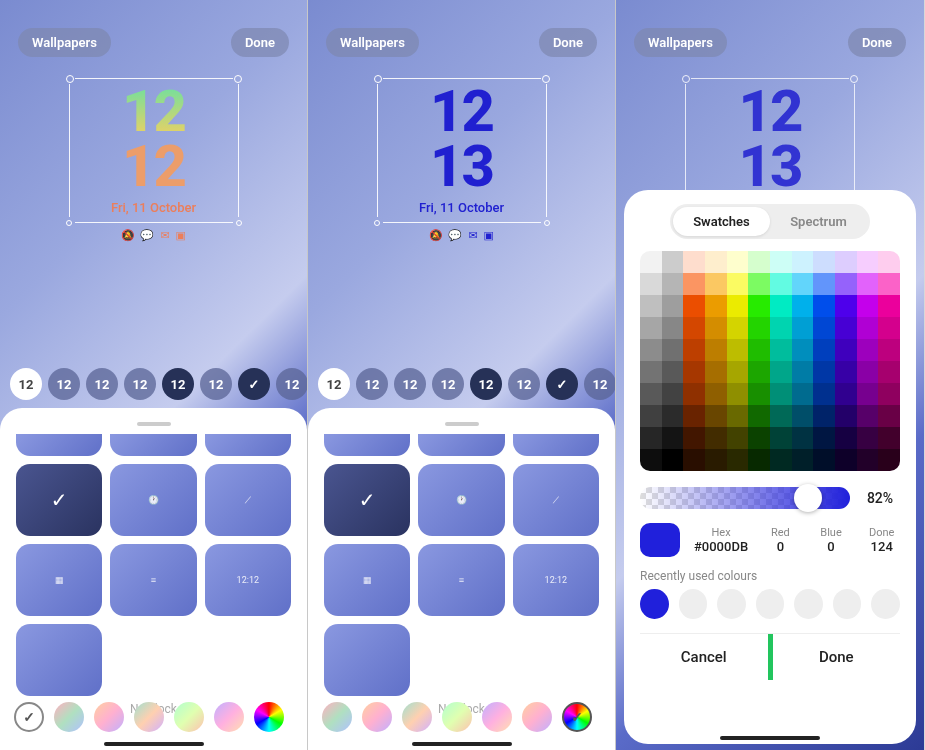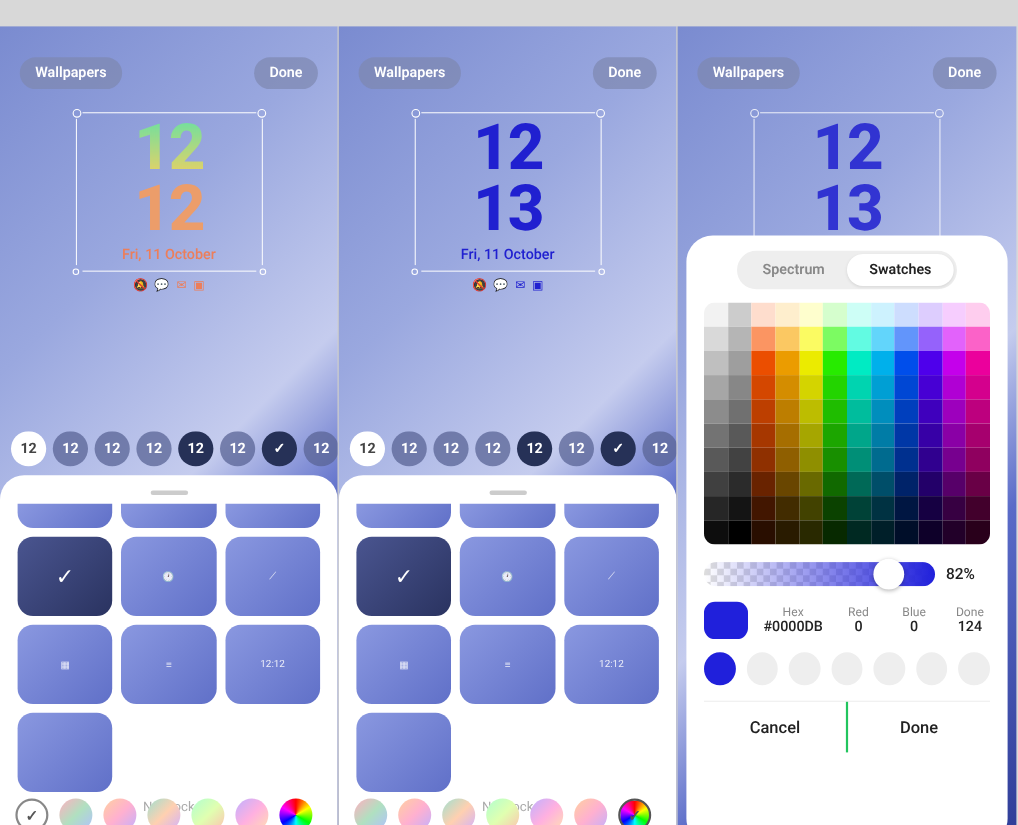--- a/index.html
+++ b/index.html
@@ -1,17 +1,17 @@
 <!DOCTYPE html>
 <html><head>
 <meta charset="utf-8">
 <style>
   * { margin: 0; padding: 0; box-sizing: border-box; font-family: -apple-system, BlinkMacSystemFont, "Segoe UI", Roboto, sans-serif; }
   body { background: #d8d8d8; width: 925px; height: 750px; overflow: hidden; }
-  .row { display: flex; width: 925px; height: 552px; margin-top: 24px; }
+  .row { display: flex; width: 925px; height: 552px; }
   .screen { width: 308px; height: 750px; position: relative; overflow: hidden; background: linear-gradient(135deg, #7a8bd0 0%, #9aa8df 30%, #c5ccee 55%, #5a6bc8 70%, #2c3a95 100%); border-right: 1px solid #c8c8c8; }
   .screen:last-child { border-right: none; }
 
   
   .topbar { position: absolute; top: 28px; left: 0; right: 0; display: flex; justify-content: space-between; padding: 0 18px; z-index: 5; }
   .pill { background: rgba(125,135,175,0.7); color: #fff; font-size: 13px; font-weight: 600; padding: 7px 14px; border-radius: 18px; }
 
   
   .preview { position: absolute; top: 78px; left: 50%; transform: translateX(-50%); width: 170px; text-align: center; }
   .crop { position: relative; padding: 6px 10px 8px; }
@@ -73,36 +73,36 @@
   .swatch-grid { display: grid; grid-template-columns: repeat(12,1fr); grid-template-rows: repeat(10,1fr); gap: 0; height: 220px; border-radius: 10px; overflow: hidden; margin-bottom: 16px; }
   .swatch-grid div { width: 100%; height: 100%; }
 
   .opacity-row { display: flex; align-items: center; gap: 10px; margin-bottom: 14px; }
   .op-track { flex: 1; height: 22px; border-radius: 11px; position: relative;
     background:
       linear-gradient(90deg, rgba(32,32,219,0) 0%, rgba(32,32,219,1) 100%),
       repeating-conic-gradient(#ddd 0 25%, #fff 0 50%) 0 0/12px 12px;
   }
   .op-thumb { position: absolute; right: 28px; top: -3px; width: 28px; height: 28px; border-radius: 50%; background: #fff; box-shadow: 0 1px 4px rgba(0,0,0,0.3); }
-  .op-val { font-size: 14px; font-weight: 500; color: #222; width: 40px; text-align: left; }
+  .op-val { font-size: 14px; font-weight: 500; color: #222; width: 40px; text-align: center; }
 
   .hex-row { display: flex; align-items: center; gap: 14px; margin-bottom: 12px; }
   .hex-sw { width: 40px; height: 34px; border-radius: 10px; }
   .hex-col { flex: 1; text-align: center; }
   .hex-col .lbl { font-size: 11px; color: #888; }
   .hex-col .val { font-size: 13px; color: #222; font-weight: 500; }
 
   .recent-lbl { font-size: 12px; color: #888; margin-bottom: 6px; }
   .recent-row { display: flex; gap: 10px; margin-bottom: 14px; }
   .recent-sw { width: 30px; height: 30px; border-radius: 50%; background: #eee; }
   .recent-sw.filled { background: #2020db; }
 
   .picker-foot { display: flex; border-top: 1px solid #eee; }
   .picker-foot div { flex: 1; text-align: center; padding: 14px 0; font-size: 15px; font-weight: 500; color: #222; }
-  .picker-foot div:first-child { border-right: 2px solid #22c55e; }
+  .picker-foot div:first-child { border-right: 5px solid #22c55e; }
 
 </style>
 </head>
 <body>
 
 <div class="row">
 
   <div class="screen">
     <div class="topbar">
       <div class="pill">Wallpapers</div>
@@ -251,22 +251,22 @@
           <span class="line-b"></span>
           <span class="line-l"></span>
           <span class="line-r"></span>
         <div class="bigclock clk-blue">12</div>
         <div class="bigclock clk-blue">13</div>
       </div>
     </div>
 
     <div class="picker-sheet">
       <div class="seg">
+        <div class="seg-btn active">Swatches</div>
         <div class="seg-btn">Spectrum</div>
-        <div class="seg-btn active">Swatches</div>
       </div>
 
       <div class="swatch-grid" id="swatch-grid">
           <div style="background: rgb(242, 242, 242);"></div>
           <div style="background: rgb(204, 204, 204);"></div>
           <div style="background: rgb(254, 221, 205);"></div>
           <div style="background: rgb(254, 238, 205);"></div>
           <div style="background: rgb(254, 254, 205);"></div>
           <div style="background: rgb(213, 254, 205);"></div>
           <div style="background: rgb(205, 254, 246);"></div>
@@ -405,20 +405,21 @@
         <div class="hex-col">
           <div class="lbl">Blue</div>
           <div class="val">0</div>
         </div>
         <div class="hex-col">
           <div class="lbl">Done</div>
           <div class="val">124</div>
         </div>
       </div>
 
+      <div class="recent-lbl">Recently used colours</div>
       <div class="recent-row">
         <div class="recent-sw filled"></div>
         <div class="recent-sw"></div>
         <div class="recent-sw"></div>
         <div class="recent-sw"></div>
         <div class="recent-sw"></div>
         <div class="recent-sw"></div>
         <div class="recent-sw"></div>
       </div>
 

